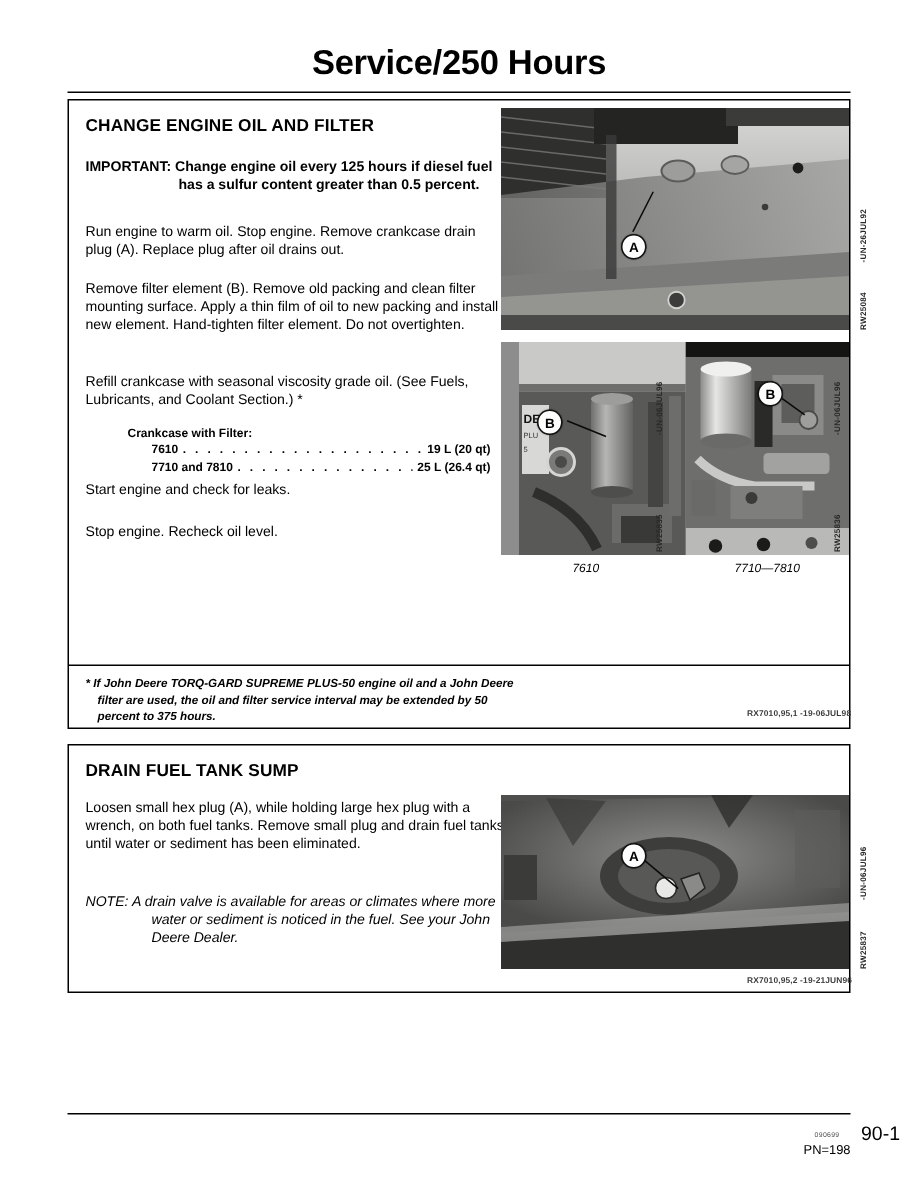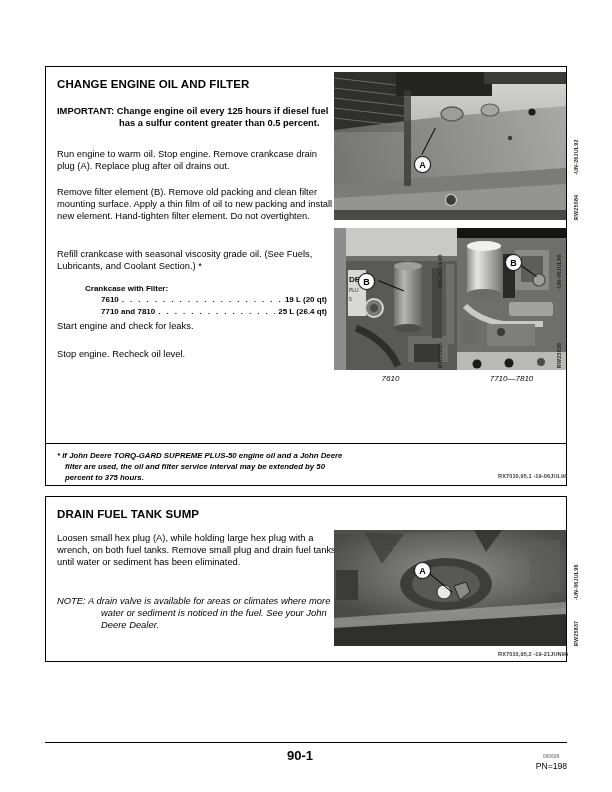--- a/index.html
+++ b/index.html
@@ -191,23 +191,23 @@
     position: absolute;
     left: 45px;
     top: 742px;
     width: 522px;
     border-top: 1px solid #000;
   }
   .folio {
     position: absolute;
     left: 0; right: 12px;
     top: 748px;
-    text-align: center;
+    text-align: right;
     font-size: 13px;
-    font-weight: bold;
+    font-weight: normal;
   }
   .footer-right {
     position: absolute;
     right: 45px;
     top: 752px;
     text-align: center;
     line-height: 9px;
   }
   .footer-code {
     font-size: 4.6px;
@@ -219,20 +219,23 @@
     font-size: 8.6px;
     display: block;
     margin-top: 1px;
   }
 </style>
 </head>
 <body>
 
 <div class="page">
 
+  <div class="header-band">
+    <div class="page-title">Service/250 Hours</div>
+  </div>
 
   <div class="section-box" id="section-oil"></div>
 
   <div class="section-heading" style="left:57px; top:78px;text-align:right;">CHANGE ENGINE OIL AND FILTER</div>
 
   <div class="body-text bold" style="left:57px; top:105px; width:280px;">
     <span class="hang">
       <span>IMPORTANT:</span>
       <span>Change engine oil every 125 hours if diesel fuel has a sulfur content greater than 0.5 percent.</span>
     </span>

